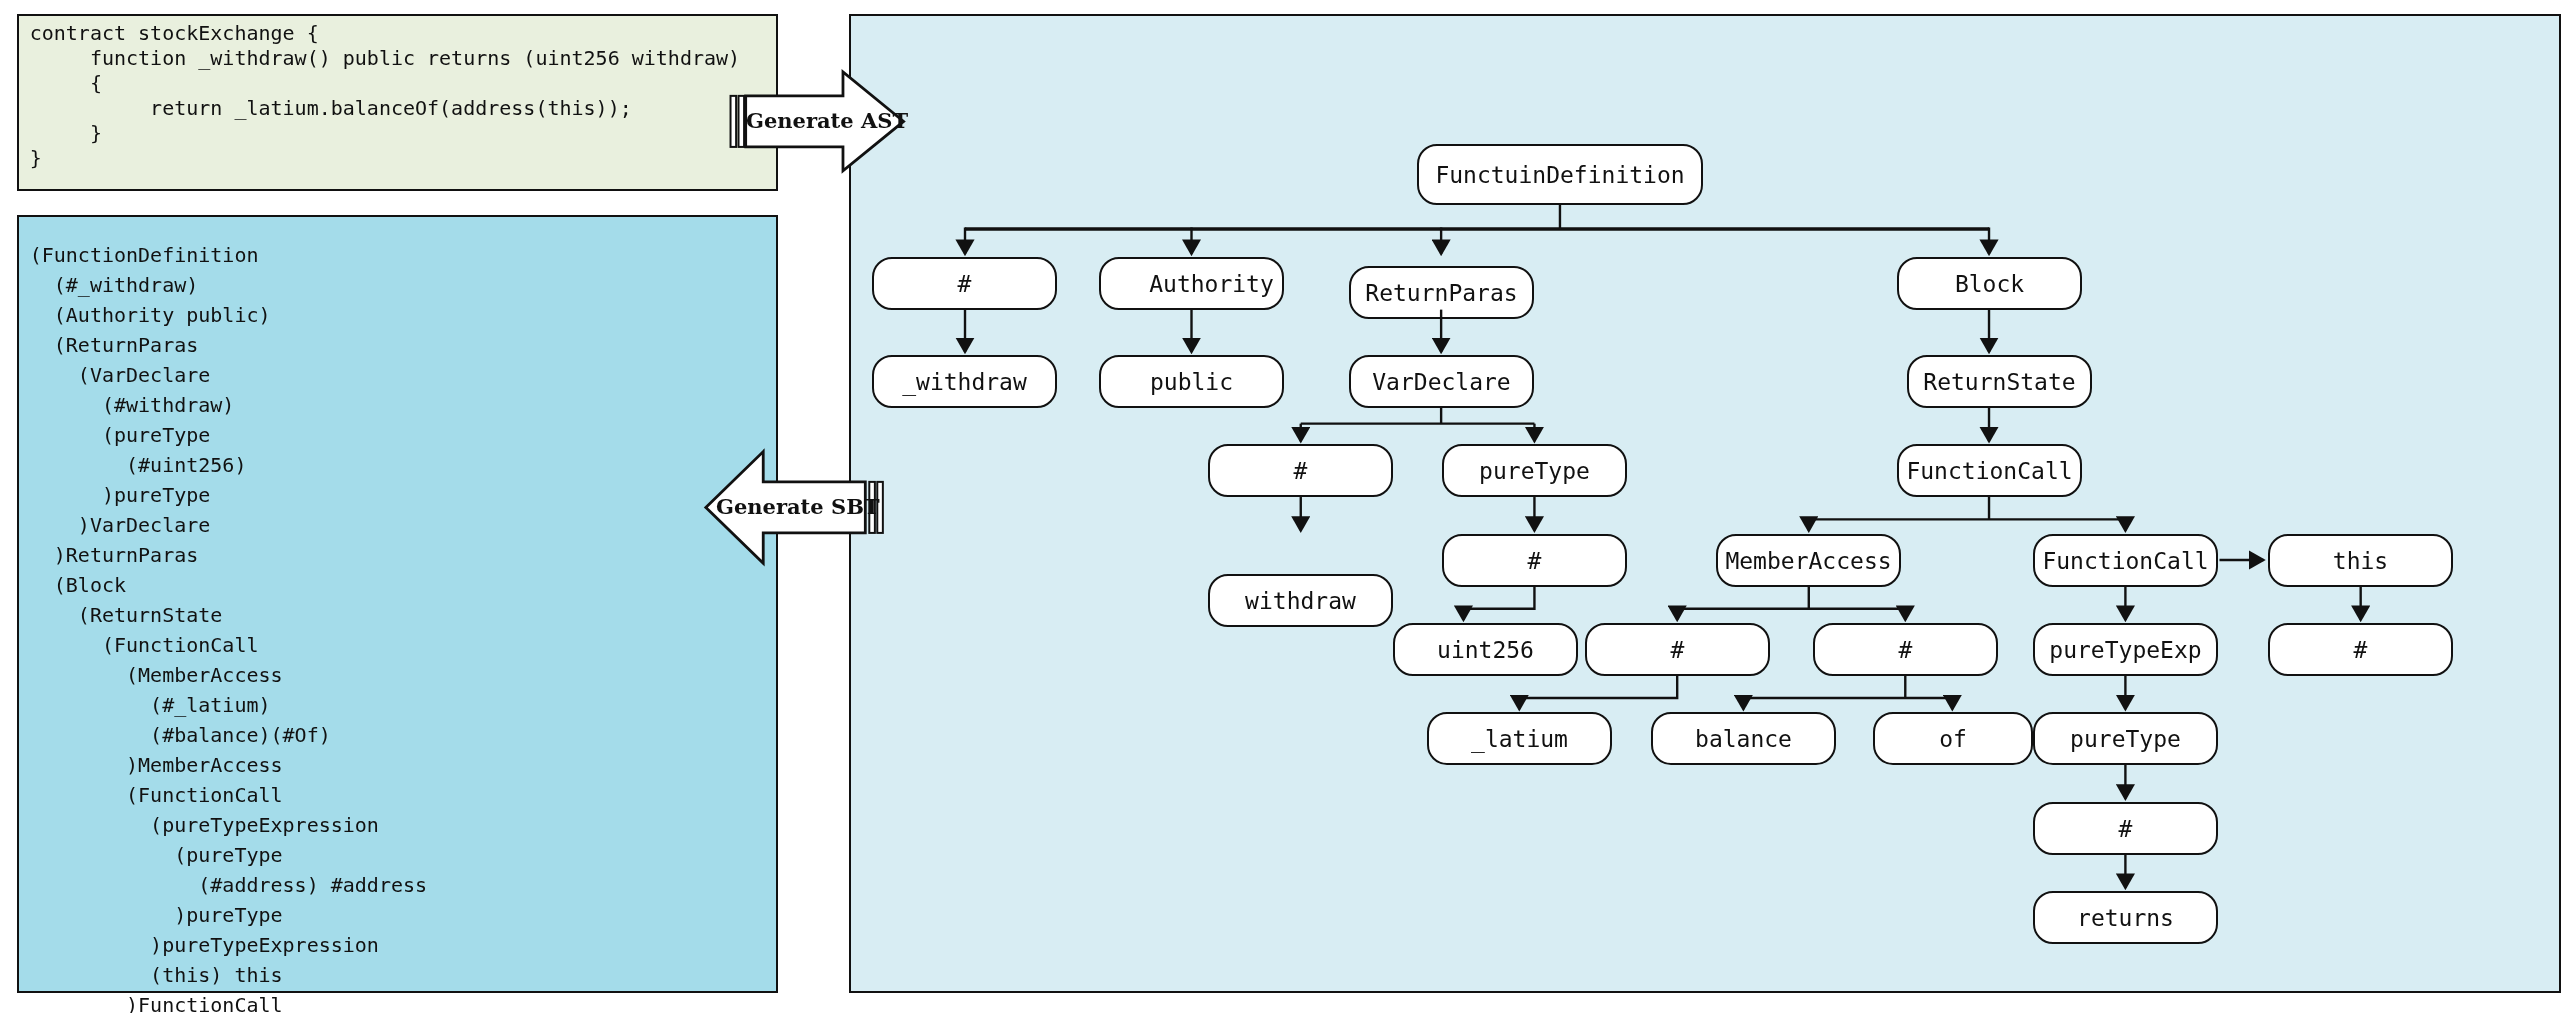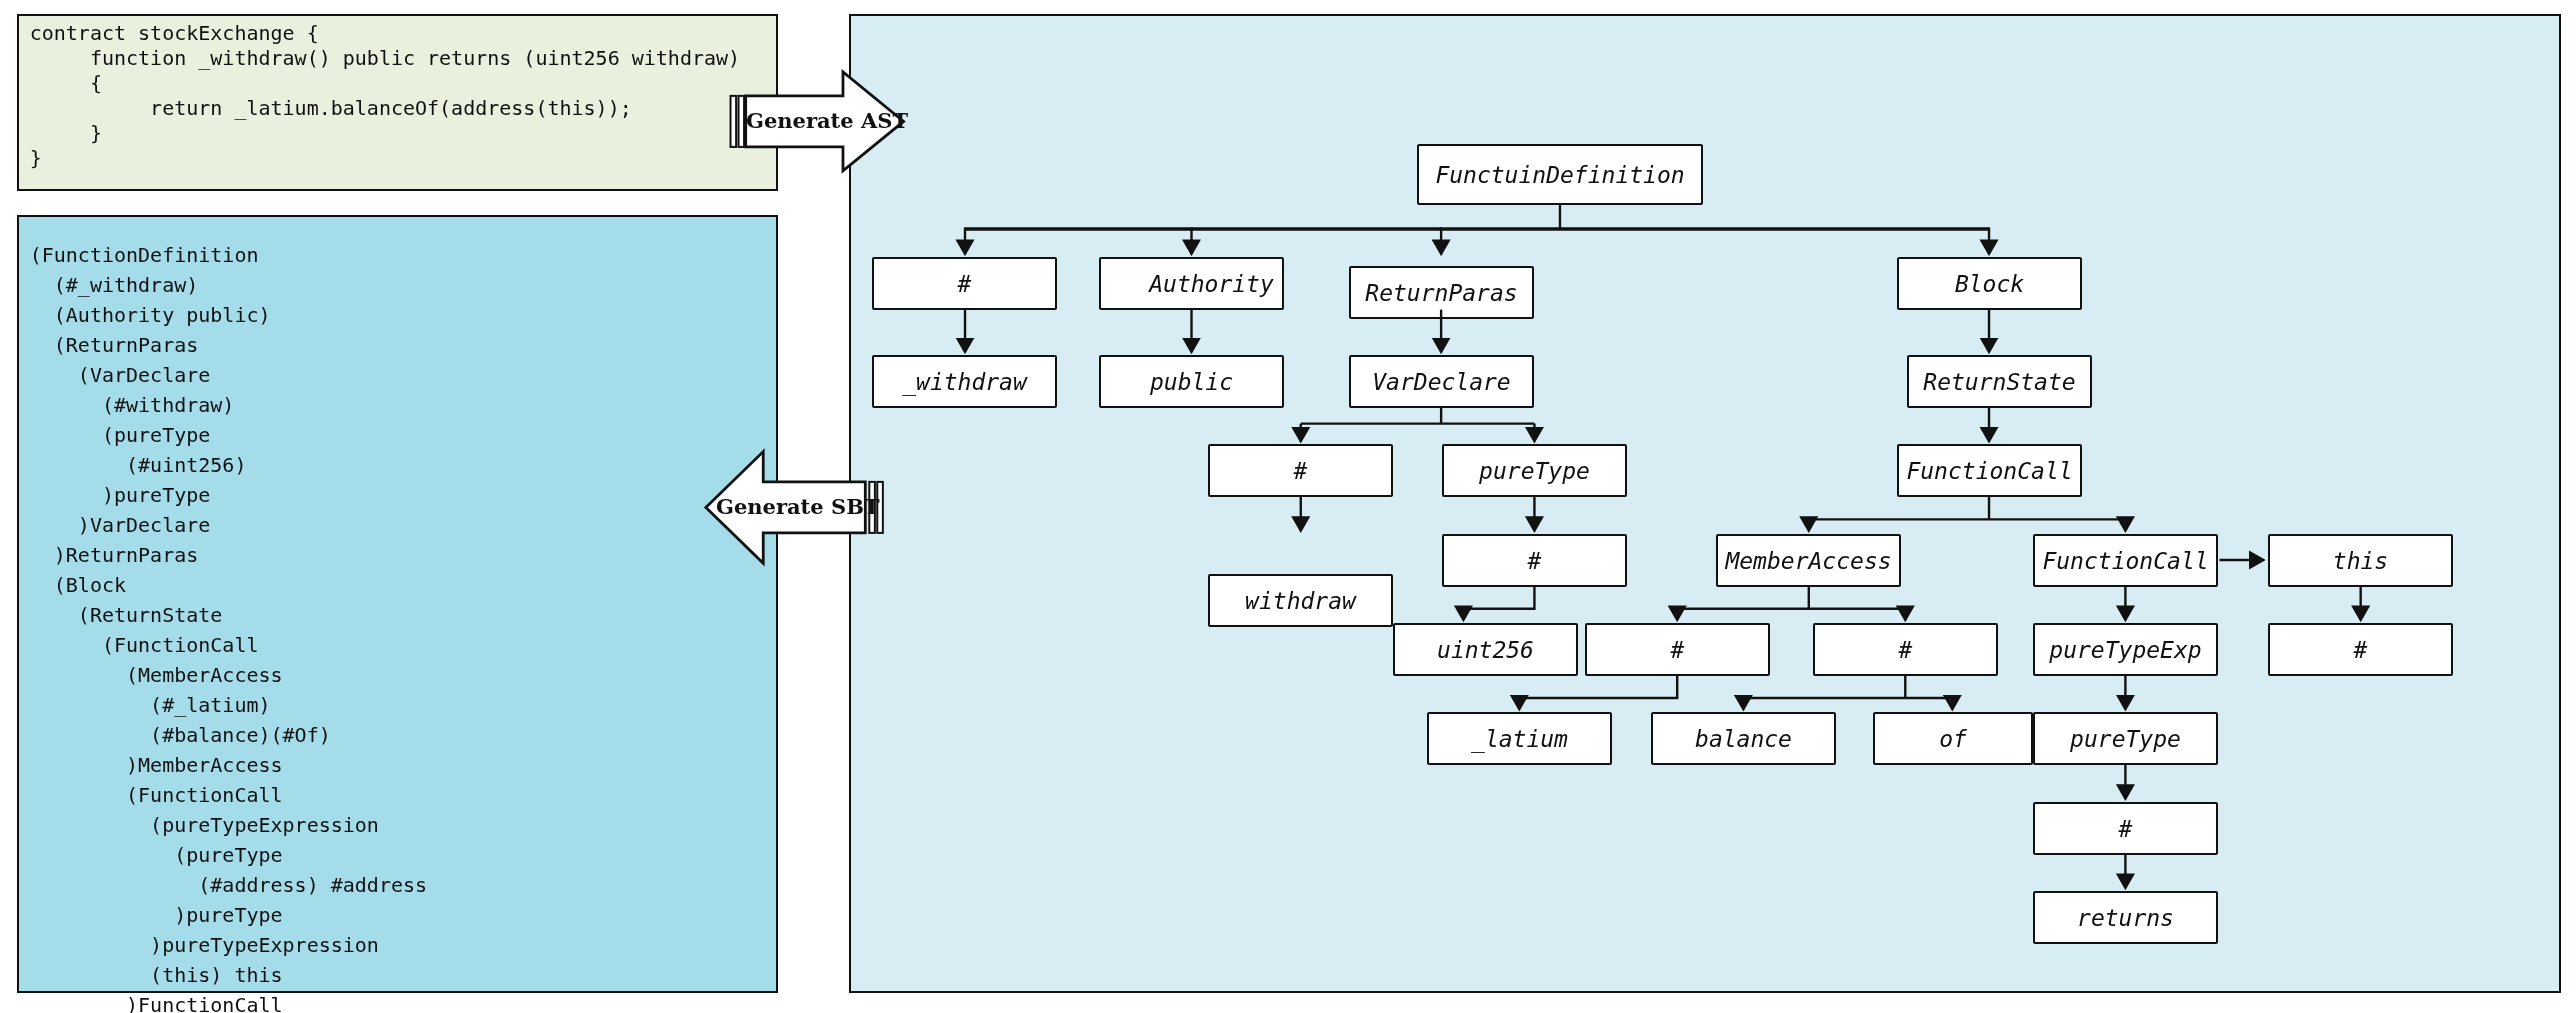--- a/index.html
+++ b/index.html
@@ -21,23 +21,23 @@
   .codetext{
     margin:0;padding:5.6px 0 0 11px;
     font-family:"DejaVu Sans Mono", monospace;
     font-size:20px;line-height:25px;white-space:pre;color:var(--ink);
   }
   #sbt-panel .codetext{padding-top:7.2px;line-height:30px;margin-top:16px;}
   .node{
     position:absolute;box-sizing:border-box;
     width:185px;height:53px;
     background:var(--node-fill);
-    border:2.4px solid var(--ink);border-radius:2px;
+    border:2.4px solid var(--ink);border-radius:20px;
     display:flex;align-items:center;justify-content:center;
-    font-size:23px;white-space:nowrap;z-index:3;font-style:italic;
+    font-size:23px;white-space:nowrap;z-index:3;
   }
   #svg-layer{position:absolute;left:0;top:0;z-index:4;pointer-events:none;}
   .arrow-label{
     position:absolute;z-index:6;text-align:center;
     font-family:"DejaVu Serif", serif;font-weight:700;font-size:21px;
     color:var(--ink);white-space:nowrap;
   }
 </style>
 </head>
 <body>

